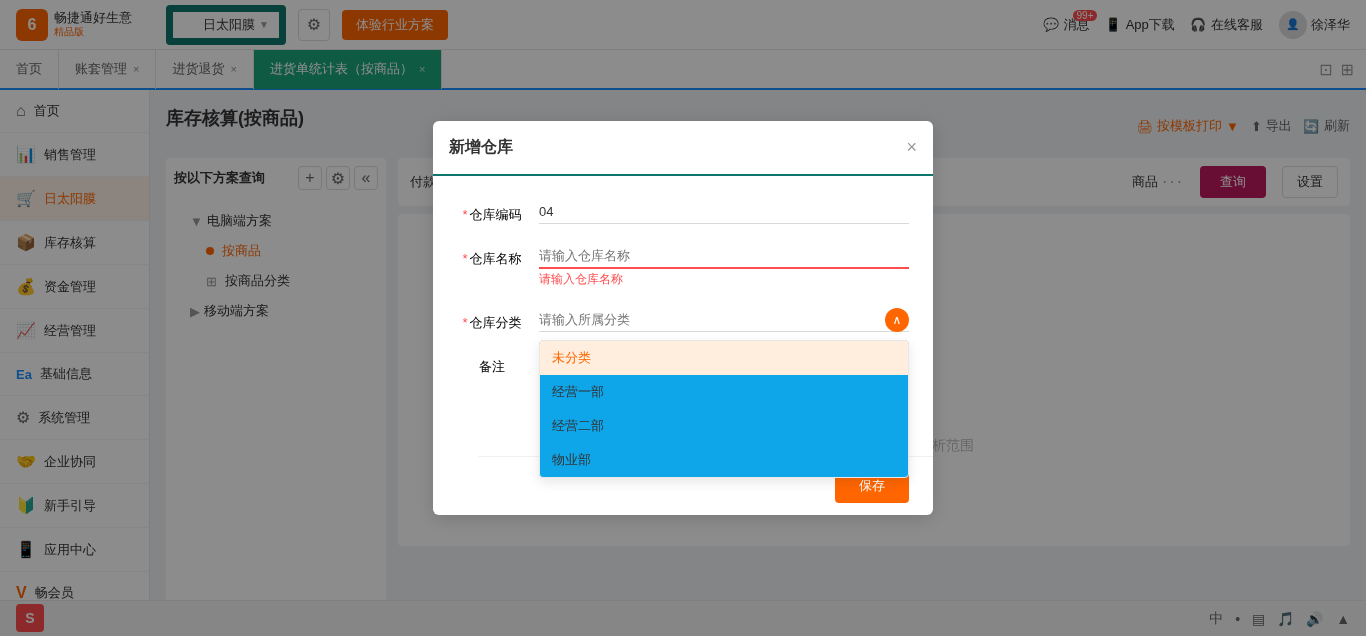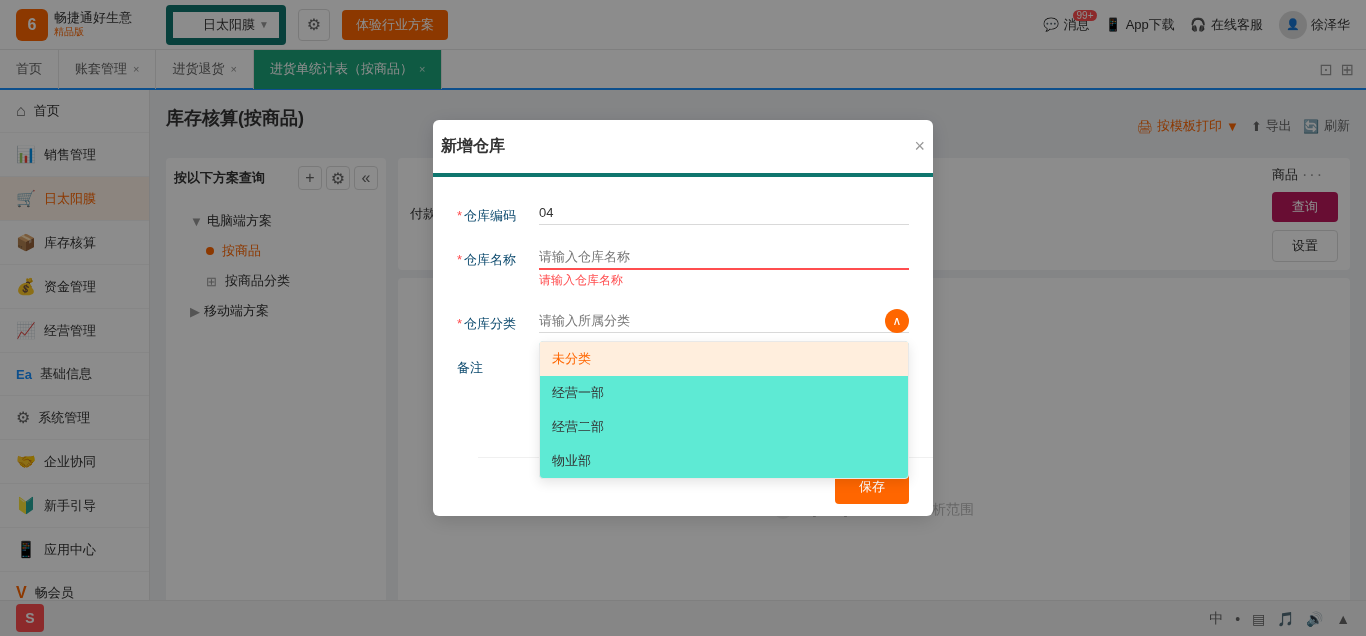--- a/index.html
+++ b/index.html
@@ -124,29 +124,29 @@
       position: fixed; top: 0; left: 0; width: 1366px; height: 636px;
       background: rgba(0,0,0,0.45); z-index: 100;
       display: flex; align-items: center; justify-content: center;
     }
     .modal {
       background: #fff; border-radius: 6px; width: 500px;
       box-shadow: 0 4px 20px rgba(0,0,0,0.15); padding: 0;
       position: relative;
     }
     .modal-header {
-      padding: 16px 8px; border-bottom: 4px solid #0f766e;
+      padding: 16px 16px; border-bottom: 2px solid #0f766e;
       display: flex; align-items: center; justify-content: space-between;
     }
     .modal-title { font-size: 16px; font-weight: bold; color: #333; }
     .modal-close { cursor: pointer; color: #999; font-size: 18px; }
     .modal-body { padding: 24px; }
     .form-item { margin-bottom: 20px; display: flex; align-items: flex-start; gap: 12px; }
     .form-label {
-      font-size: 13px; color: #0c4a6e; min-width: 70px; text-align: left;
+      font-size: 13px; color: #000000; min-width: 70px; text-align: center;
       padding-top: 6px; position: relative;
     }
     .form-label.required::before { content: '*'; color: #ff4d4f; margin-right: 2px; }
     .form-control {
       flex: 1; border: none; border-bottom: 1px solid #d9d9d9;
       padding: 4px 0; font-size: 13px; outline: none; color: #333;
     }
     .form-control.error-border { border-bottom: 2px solid #ff4d4f; }
     .error-msg { color: #ff4d4f; font-size: 12px; margin-top: 2px; }
     .form-control-wrap { flex: 1; display: flex; flex-direction: column; }
@@ -161,21 +161,21 @@
       cursor: pointer; background: transparent;
     }
     .select-arrow {
       position: absolute; right: 0; top: 50%; transform: translateY(-50%);
       width: 24px; height: 24px; background: #ff6600; border-radius: 50%;
       display: flex; align-items: center; justify-content: center; color: #fff; font-size: 12px; cursor: pointer;
     }
     
     .dropdown-list {
       position: absolute; top: 32px; left: 0; right: 0;
-      background: #5eead4; border: 1px solid #e8e8e8; border-radius: 4px;
+      background: #0ea5e9; border: 1px solid #e8e8e8; border-radius: 4px;
       box-shadow: 0 4px 12px rgba(0,0,0,0.1); z-index: 200;
     }
     .dropdown-item {
       padding: 8px 12px; font-size: 13px; cursor: pointer; color: #333;
     }
     .dropdown-item.selected { background: #ffeedd; color: #ff6600; }
 
     .modal-footer {
       padding: 12px 24px; display: flex; justify-content: flex-end; gap: 8px;
       border-top: 1px solid #f0f0f0;
@@ -395,21 +395,21 @@
               <span style="color:#bbb;"></span>
             </div>
           </div>
           <div style="display:flex;align-items:center;gap:6px;font-size:13px;color:#333;">
             <span>单据状态</span>
             <div style="border:1px solid #ddd;border-radius:4px;padding:3px 8px;font-size:12px;color:#999;min-width:100px;display:flex;align-items:center;justify-content:space-between;">
               <span></span>
               <span>▼</span>
             </div>
           </div>
-          <div style="margin-left:auto;display:flex;gap:8px;flex-direction:column;">
+          <div style="margin-left:auto;display:flex;gap:16px;">
             <div style="display:flex;align-items:center;gap:4px;font-size:13px;color:#333;">
               <span>商品</span>
               <span class="dots-btn">···</span>
             </div>
             <button class="query-btn">查询</button>
             <button class="setting-btn">设置</button>
           </div>
         </div>
 
         <div style="background:#fff;border-radius:4px;padding:16px;">

